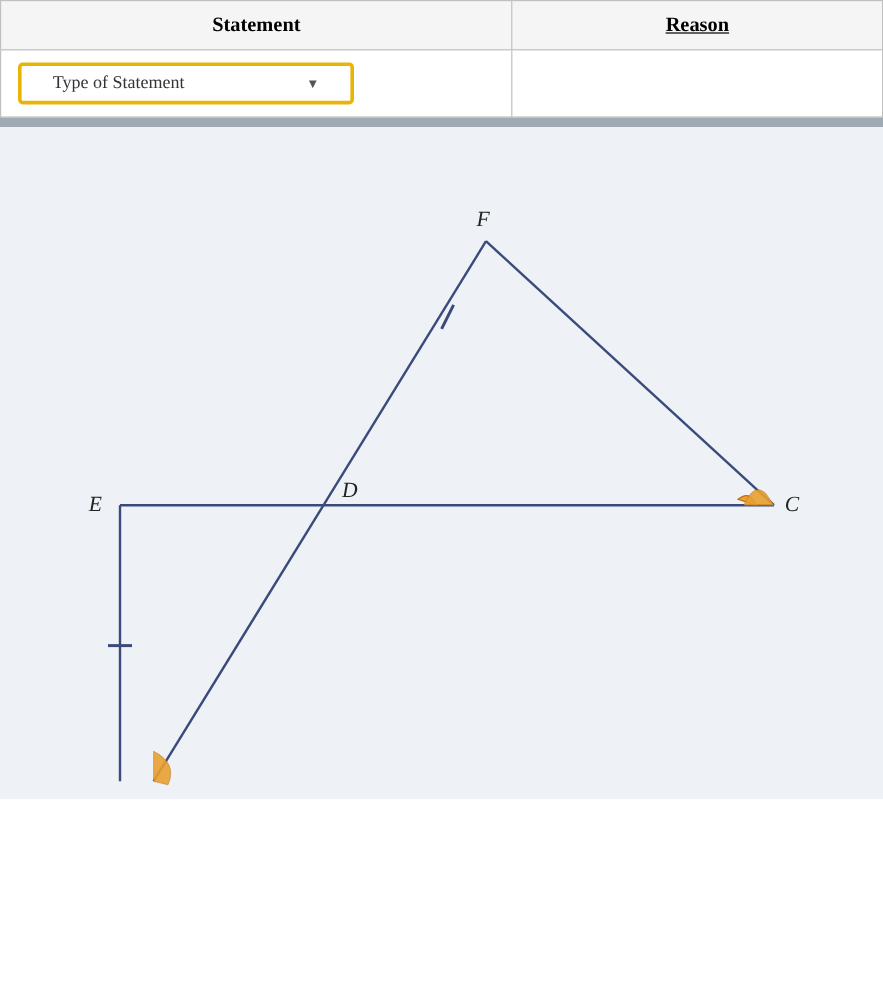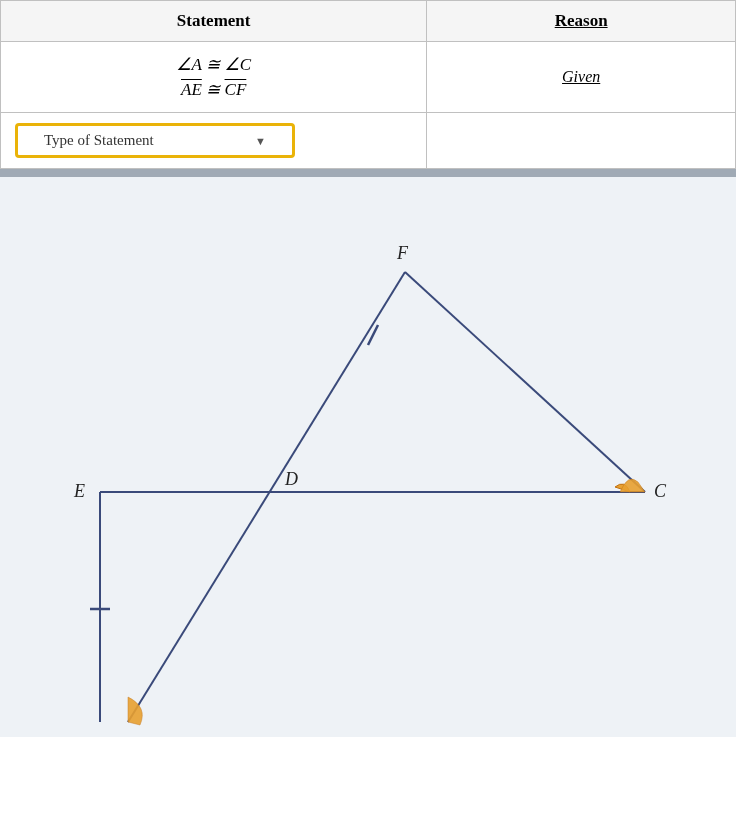--- a/index.html
+++ b/index.html
@@ -106,35 +106,20 @@
 <body>
 
 <table class="proof-table">
   <thead>
     <tr>
       <th class="statement-col">Statement</th>
       <th class="reason-col">Reason</th>
     </tr>
   </thead>
   <tbody>
-    <tr>
-      <td class="statement-col">
-        <div class="math-lines">
-          <div class="math-line">∠A ≅ ∠C</div>
-          <div class="math-line">
-            <span class="overline">AE</span>
-            <span> ≅ </span>
-            <span class="overline">CF</span>
-          </div>
-        </div>
-      </td>
-      <td class="reason-col">
-        <div class="given-text">Given</div>
-      </td>
-    </tr>
     <tr class="dropdown-row">
       <td class="statement-col">
         <div class="type-dropdown">
           <span>Type of Statement</span>
           <span class="arrow">▼</span>
         </div>
       </td>
       <td class="reason-col"></td>
     </tr>
   </tbody>

